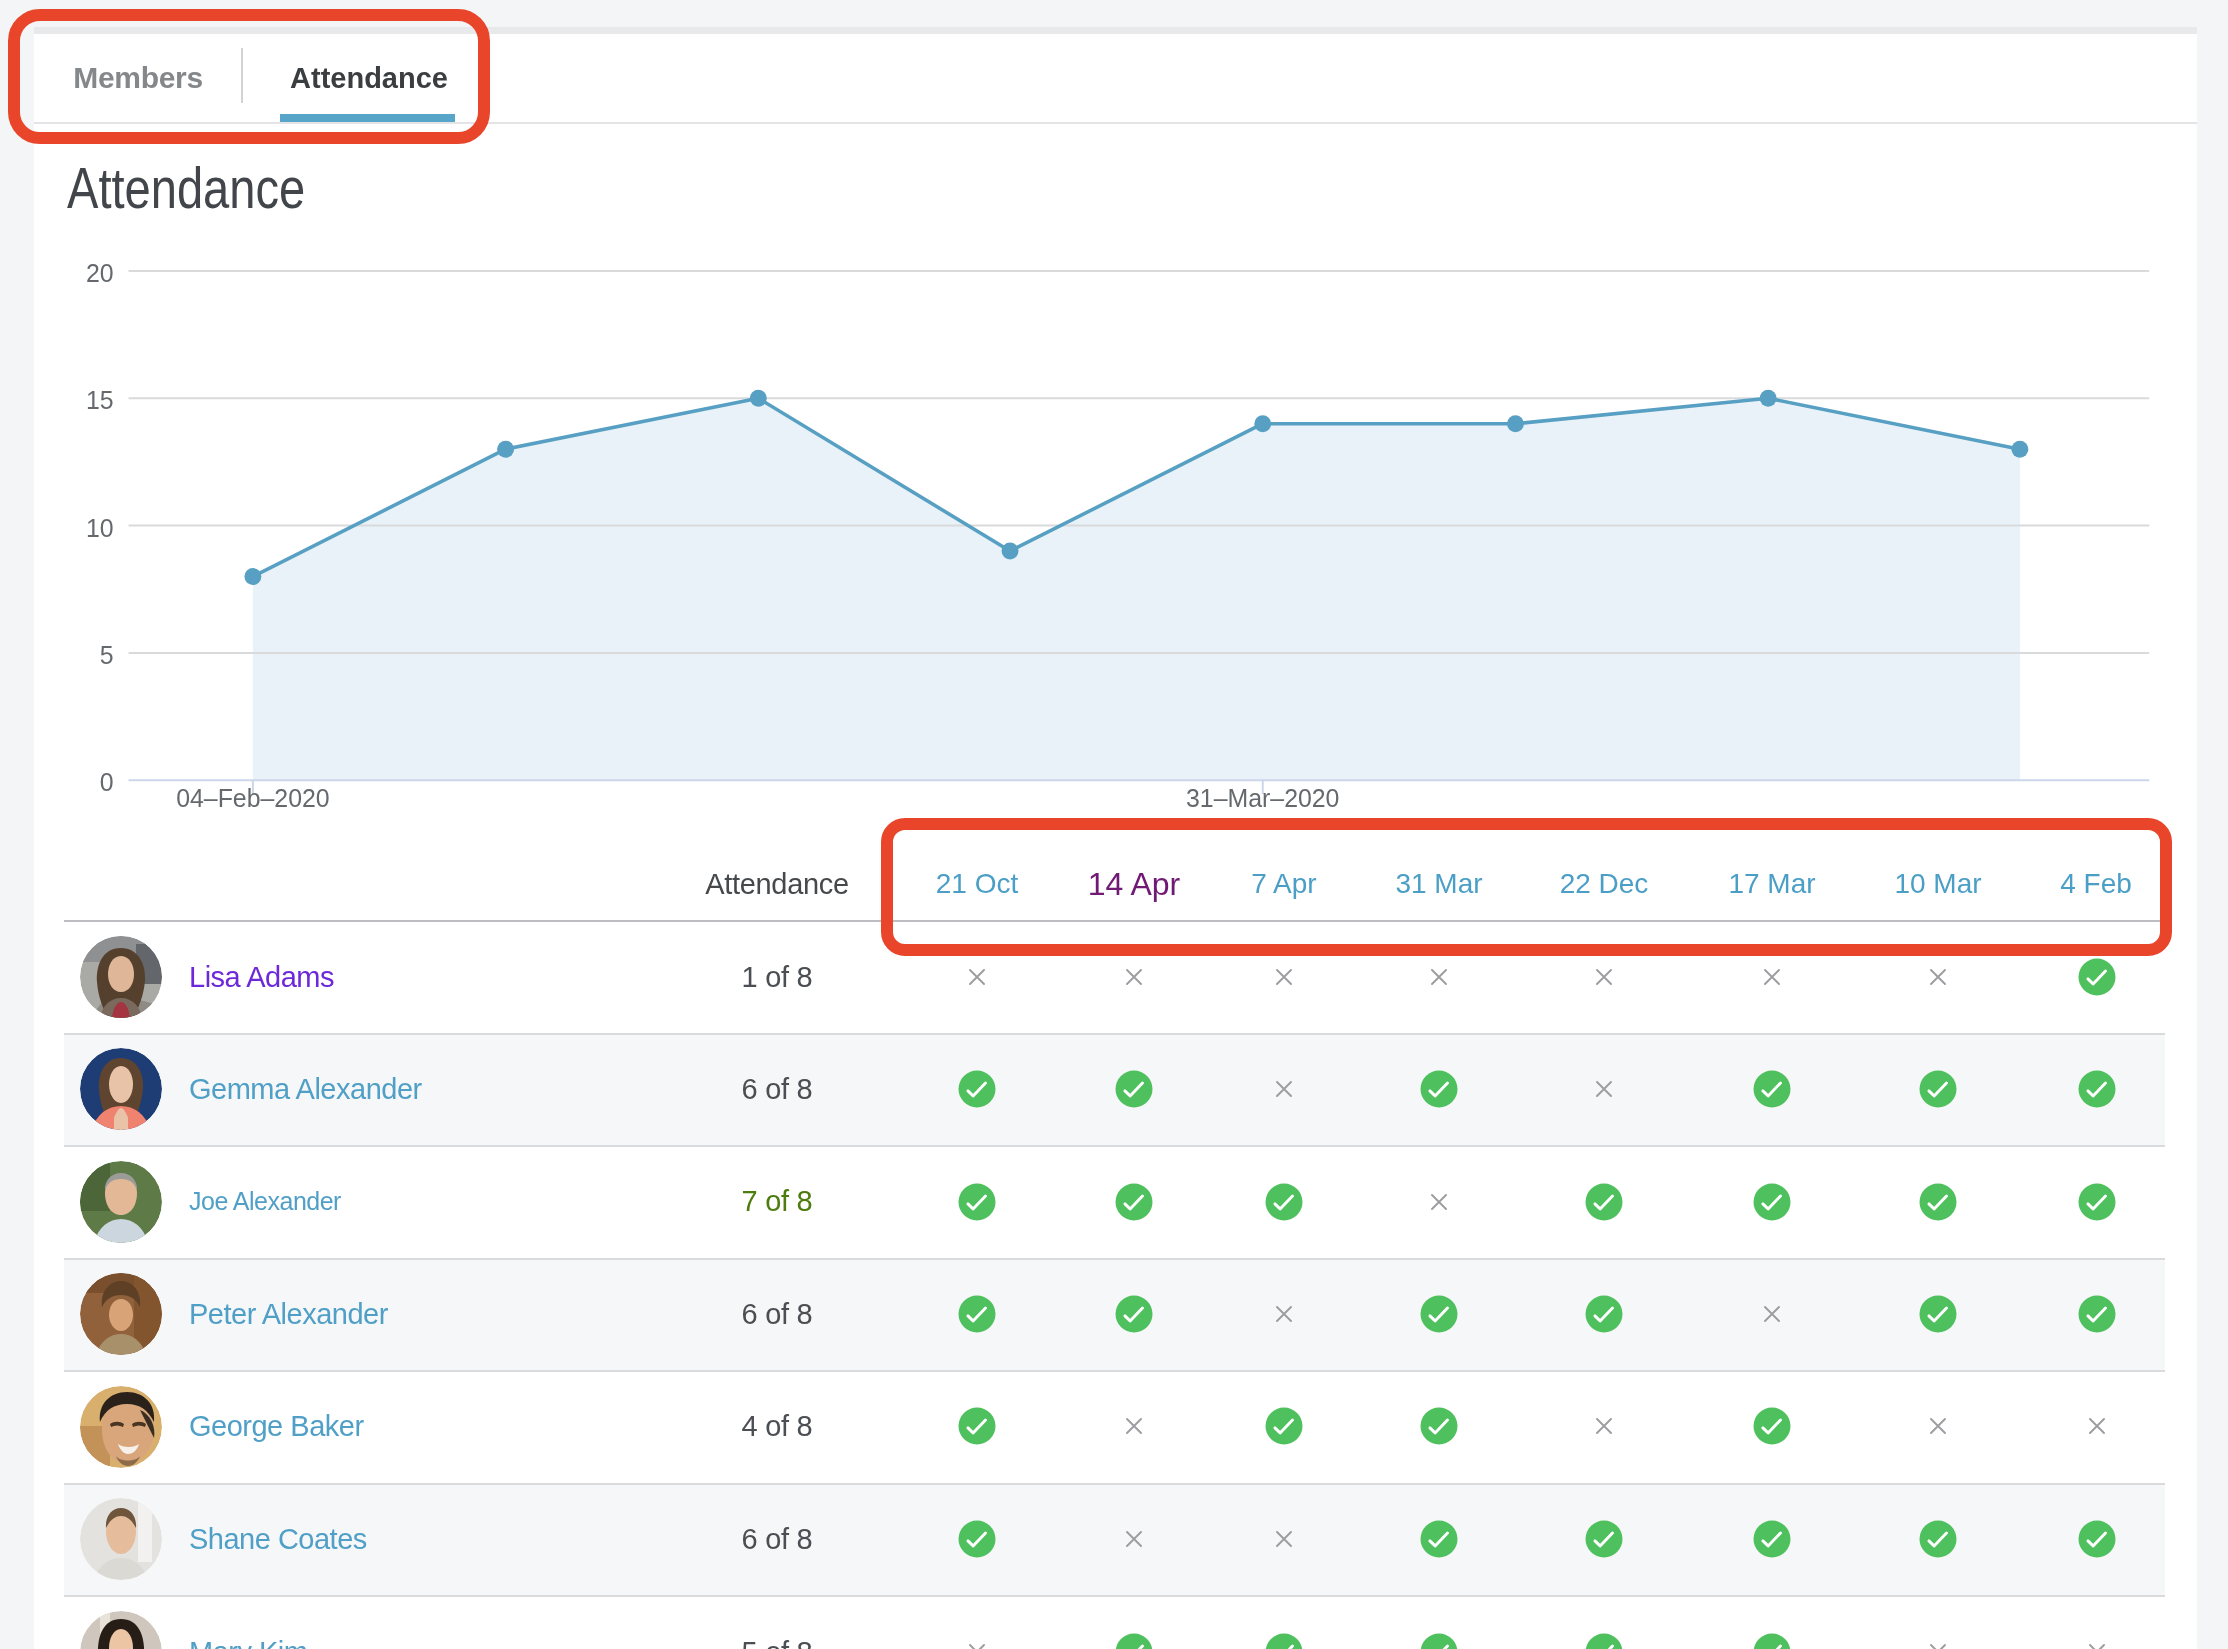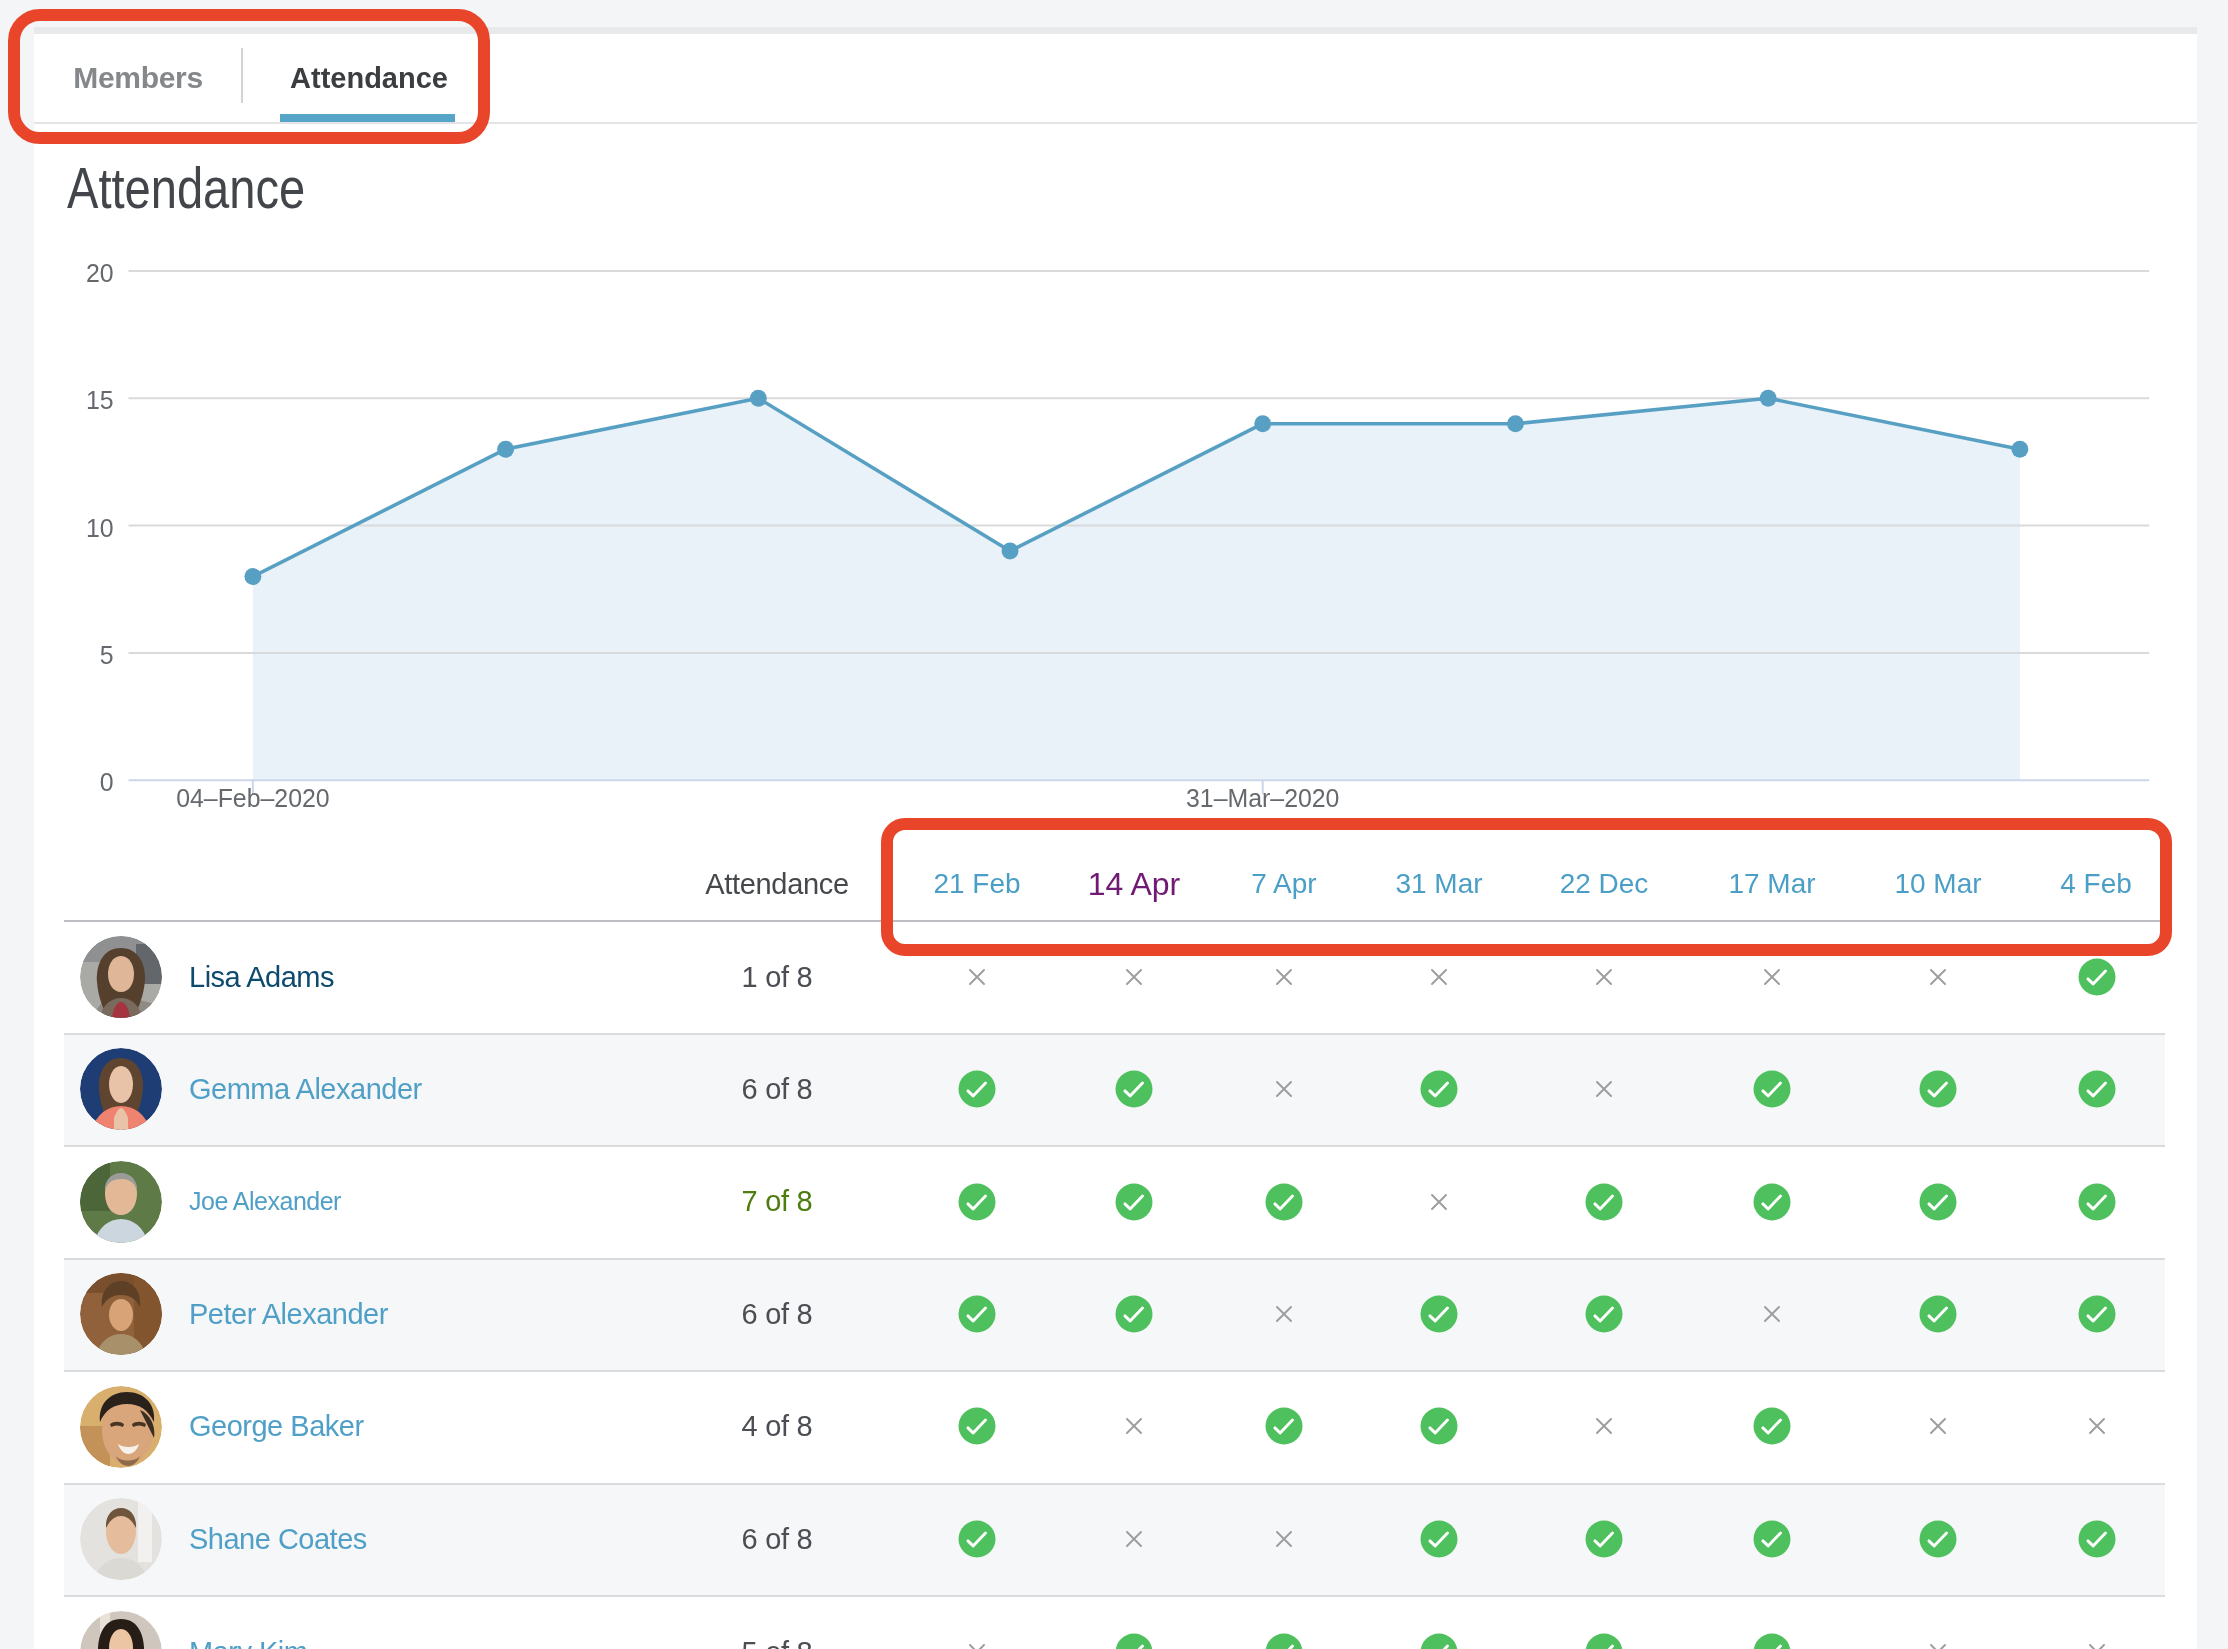--- a/index.html
+++ b/index.html
@@ -37,21 +37,21 @@
       <circle cx="762" cy="150" r="8.5" fill="#57a0c3"></circle>
       <circle cx="1015" cy="303.6" r="8.5" fill="#57a0c3"></circle>
       <circle cx="1269" cy="175.6" r="8.5" fill="#57a0c3"></circle>
       <circle cx="1523" cy="175.6" r="8.5" fill="#57a0c3"></circle>
       <circle cx="1777" cy="150" r="8.5" fill="#57a0c3"></circle>
       <circle cx="2030" cy="201.2" r="8.5" fill="#57a0c3"></circle>
       <text x="254" y="561" text-anchor="middle" font-size="25" fill="#65696d">04–Feb–2020</text>
       <text x="1269" y="561" text-anchor="middle" font-size="25" fill="#65696d">31–Mar–2020</text>
     </svg>
 <div class="abs ctr" style="left:777px;top:884px;font-size:29px;letter-spacing:-0.3px;color:#46494c">Attendance</div>
-<div class="abs ctr" style="left:977px;top:884px;font-size:28px;color:#4b9fc6">21 Feb</div>
+<div class="abs ctr" style="left:977px;top:884px;font-size:28px;color:#4b9fc6">21 Oct</div>
 <div class="abs ctr" style="left:1134px;top:884px;font-size:32px;color:#701a75">14 Apr</div>
 <div class="abs ctr" style="left:1284px;top:884px;font-size:28px;color:#4b9fc6">7 Apr</div>
 <div class="abs ctr" style="left:1439px;top:884px;font-size:28px;color:#4b9fc6">31 Mar</div>
 <div class="abs ctr" style="left:1604px;top:884px;font-size:28px;color:#4b9fc6">22 Dec</div>
 <div class="abs ctr" style="left:1772px;top:884px;font-size:28px;color:#4b9fc6">17 Mar</div>
 <div class="abs ctr" style="left:1938px;top:884px;font-size:28px;color:#4b9fc6">10 Mar</div>
 <div class="abs ctr" style="left:2096px;top:884px;font-size:28px;color:#4b9fc6">4 Feb</div>
 <div class="abs" style="left:64px;top:920px;width:2101px;height:2px;background:#bcbec1"></div>
 <div class="abs" style="left:64px;top:1033px;width:2101px;height:2px;background:#d9dbdd"></div>
 <div class="abs" style="left:80px;top:936px;width:82px;height:82px;border-radius:50%;overflow:hidden">
@@ -66,21 +66,21 @@
           <rect y="0" width="82" height="26" fill="#8e9091"></rect>
           <rect x="56" y="8" width="26" height="40" fill="#63676b"></rect>
           <path d="M10 82 L30 56 L82 70 L82 82 Z" fill="#8f8b84"></path>
           <path d="M41 12 C22 12 16 30 17 46 C18 62 24 74 28 82 L54 82 C58 72 64 60 65 44 C66 28 58 12 41 12 Z" fill="#55402e"></path>
           <path d="M41 20 C32 20 28 30 28 38 C28 48 33 56 41 56 C49 56 54 48 54 38 C54 30 50 20 41 20 Z" fill="#dfb697"></path>
           <path d="M20 82 C22 70 30 62 41 62 C52 62 60 70 62 82 Z" fill="#7a6a5d"></path>
           <path d="M32 82 C33 72 37 66 41 66 C45 66 49 72 50 82 Z" fill="#a53441"></path>
         </g>
       </svg>
     </div>
-<div class="abs vctr" style="left:189px;top:977px;font-size:29px;letter-spacing:-0.5px;color:#0c4a6e">Lisa Adams</div>
+<div class="abs vctr" style="left:189px;top:977px;font-size:29px;letter-spacing:-0.5px;color:#6d28d9">Lisa Adams</div>
 <div class="abs ctr" style="left:777px;top:977px;font-size:29px;letter-spacing:-0.3px;color:#4b4e52">1 of 8</div>
 <div class="abs" style="left:969px;top:969px;width:16px;height:16px"><svg width="16" height="16" viewBox="0 0 16 16">
         <path d="M1 1 L15 15 M15 1 L1 15" stroke="#9b9da0" stroke-width="1.9" fill="none" stroke-linecap="round"></path>
       </svg></div>
 <div class="abs" style="left:1126px;top:969px;width:16px;height:16px"><svg width="16" height="16" viewBox="0 0 16 16">
         <path d="M1 1 L15 15 M15 1 L1 15" stroke="#9b9da0" stroke-width="1.9" fill="none" stroke-linecap="round"></path>
       </svg></div>
 <div class="abs" style="left:1276px;top:969px;width:16px;height:16px"><svg width="16" height="16" viewBox="0 0 16 16">
         <path d="M1 1 L15 15 M15 1 L1 15" stroke="#9b9da0" stroke-width="1.9" fill="none" stroke-linecap="round"></path>
       </svg></div>

